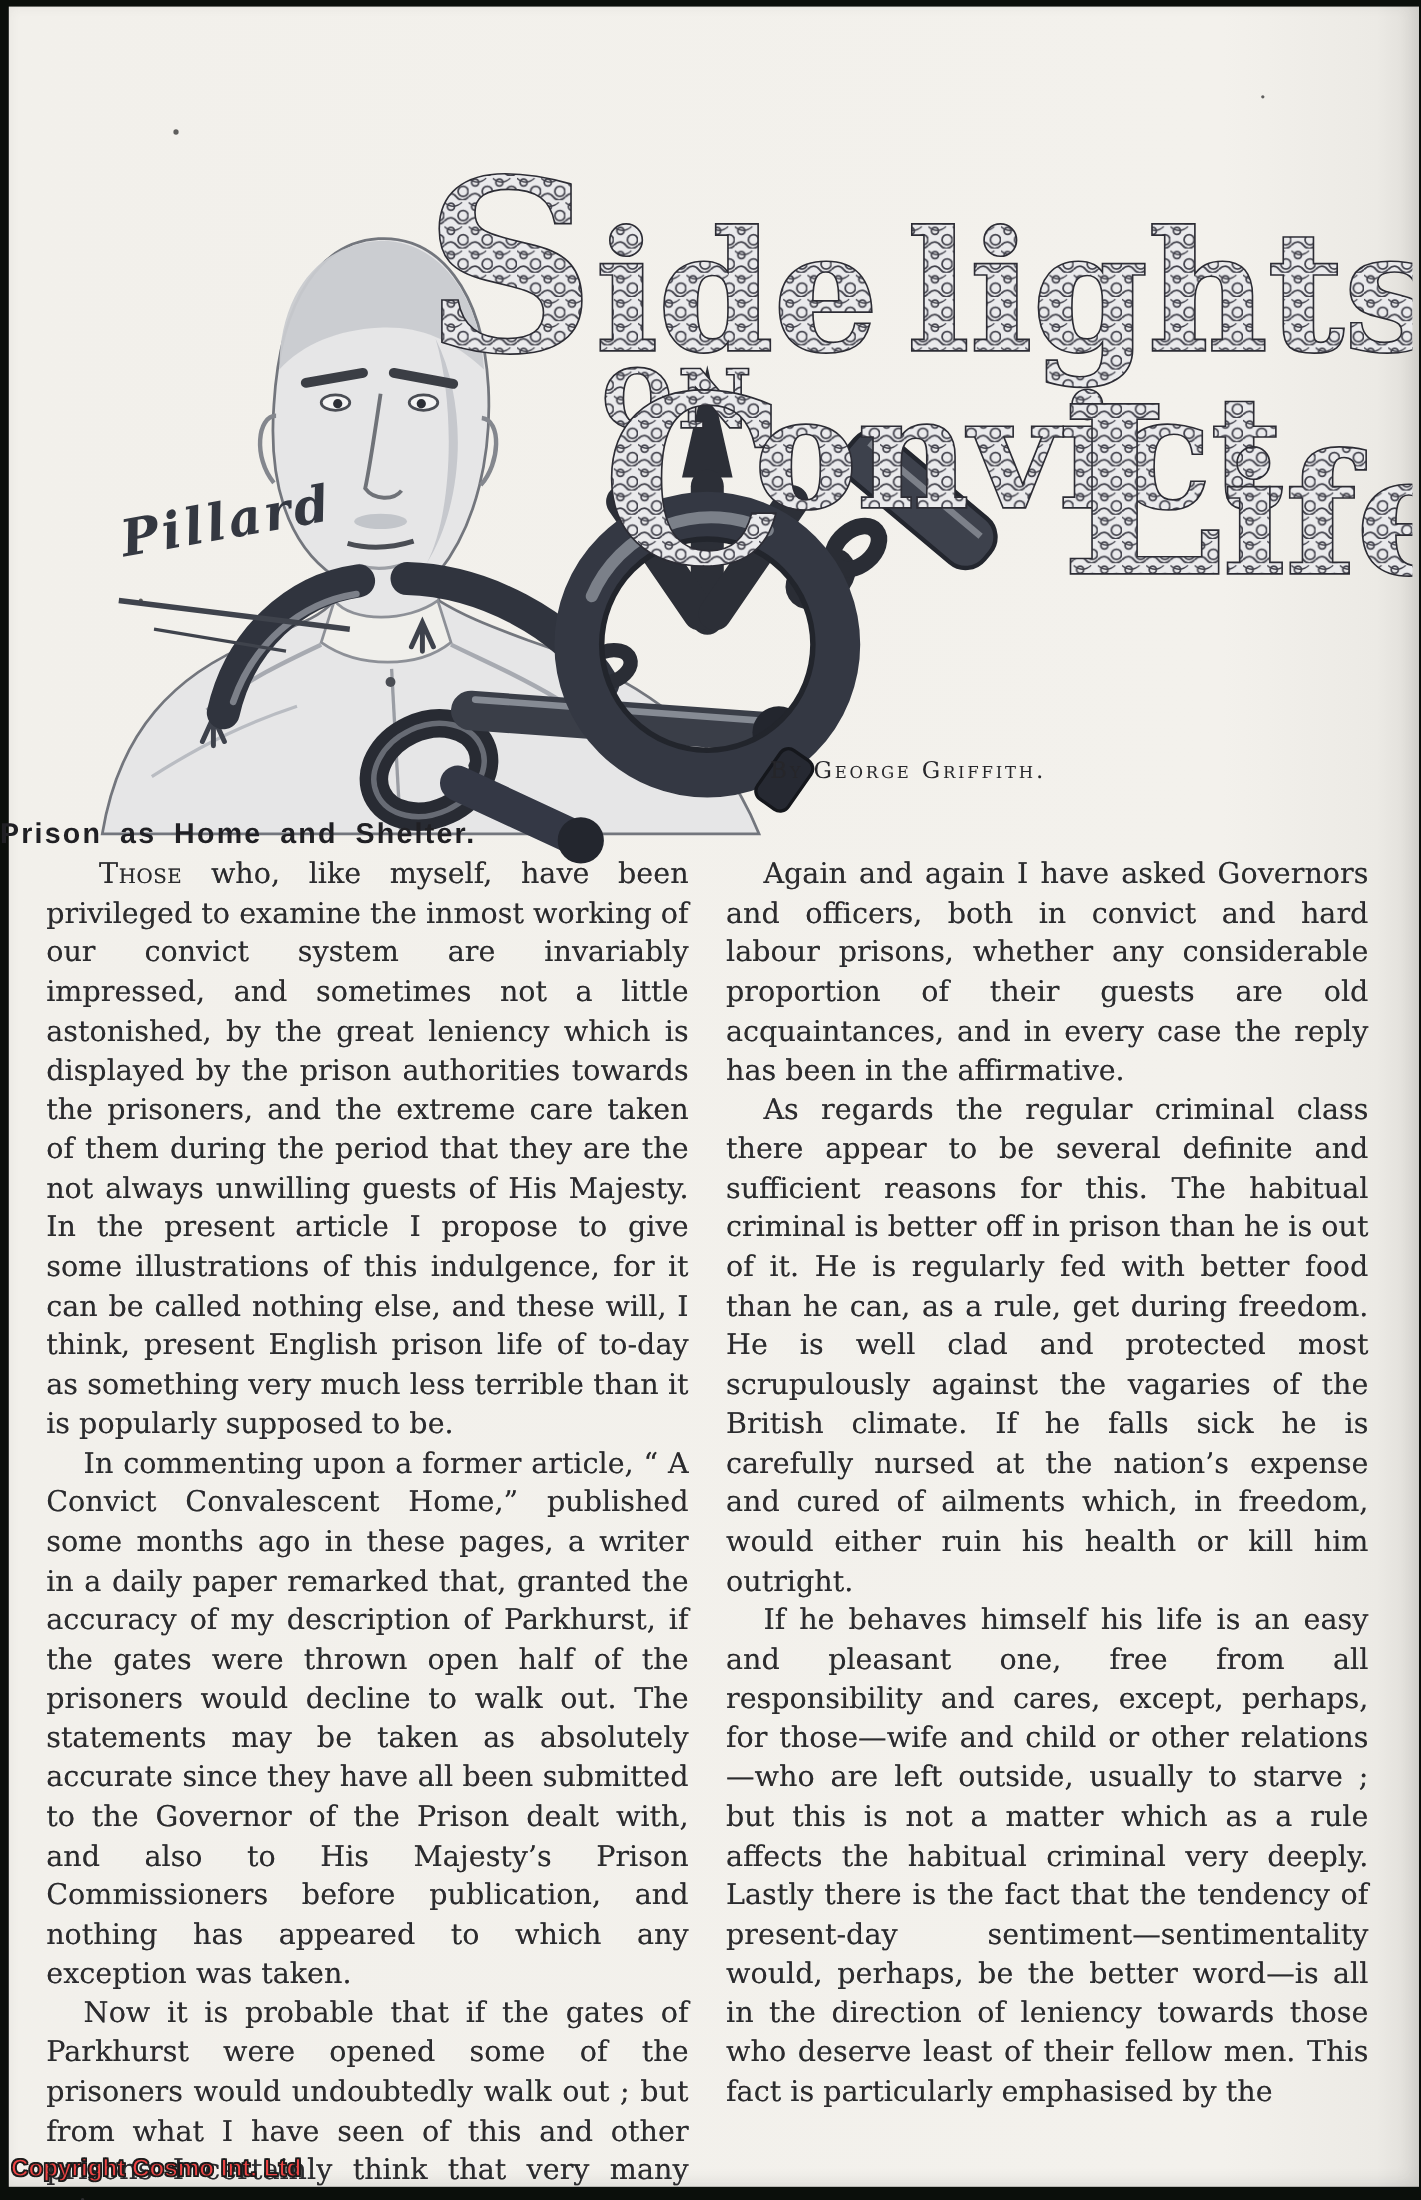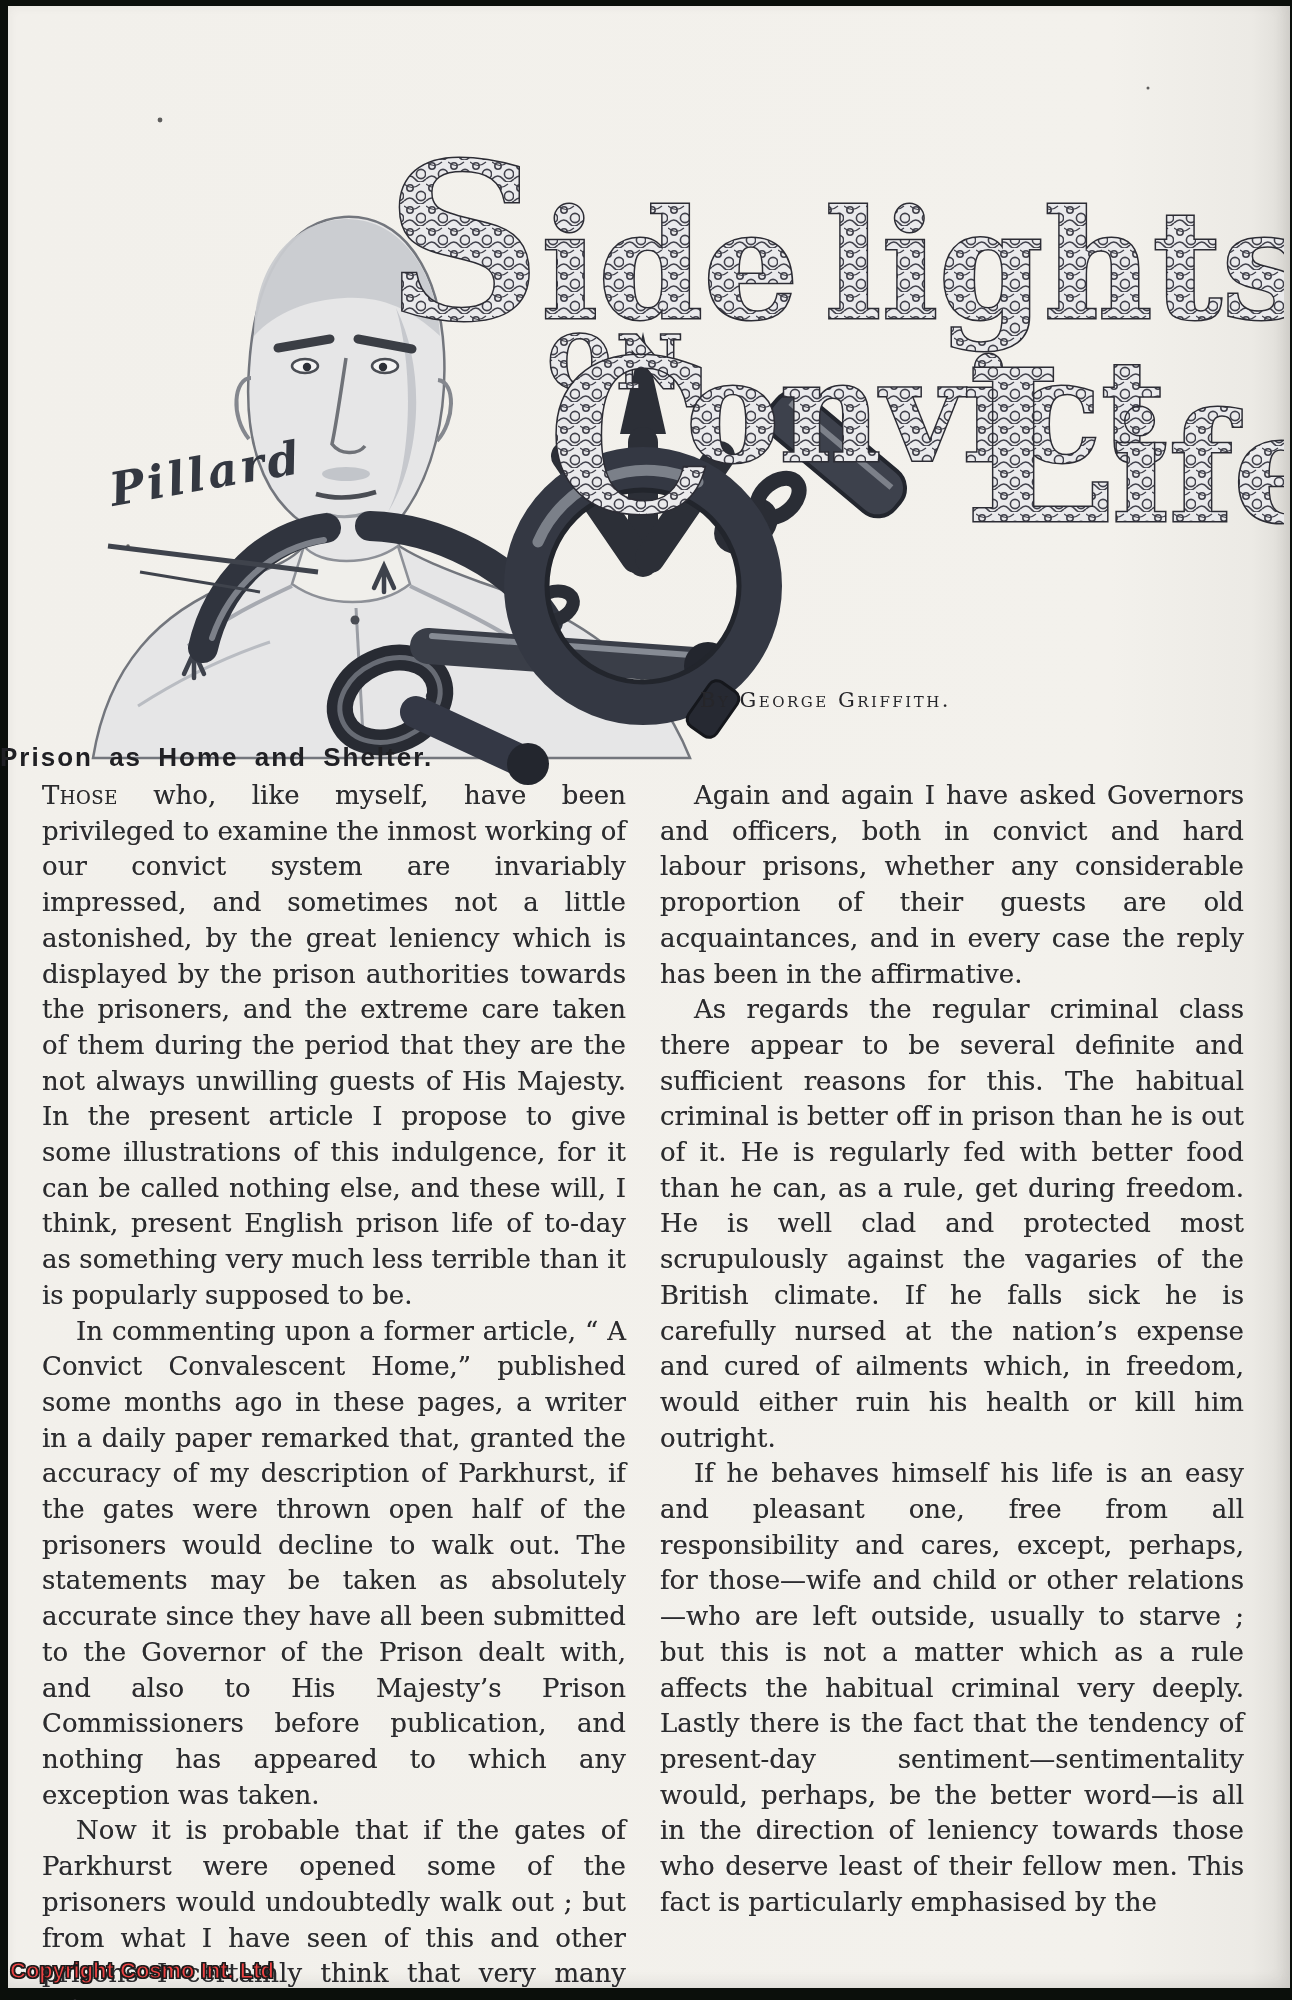--- a/index.html
+++ b/index.html
@@ -15,21 +15,21 @@
   .section-heading{position:absolute;left:0;right:0;top:742px;z-index:2;text-align:left;
           font-family:"Liberation Sans",sans-serif;font-weight:bold;
           font-size:26px;letter-spacing:2px;word-spacing:7px;color:#202024;}
   .col{position:absolute;top:778px;width:584px;z-index:2;text-align:justify;
        font-family:"DejaVu Serif",serif;font-size:26px;line-height:35.7px;color:#2b2b2e;
        text-shadow:0 0 .4px rgba(40,40,40,.55);hyphens:none;}
   .col.left{left:42px;}
   .col.right{left:660px;}
   .col p{margin:0;text-indent:34px;}
   .col p.noindent{text-indent:0;}
-  .lead{font-variant:small-caps;letter-spacing:.5px;}
+  .lead{font-variant:small-caps;letter-spacing:.5px;margin-left:48px;}
   .watermark{position:absolute;left:10px;top:1958px;z-index:3;
       font-family:"Liberation Sans",sans-serif;font-weight:bold;font-size:22px;
       color:#ef4444;-webkit-text-stroke:1.2px #1b1b1b;
       text-shadow:1px 1px 0 #1b1b1b,-1px -1px 0 #1b1b1b,1px -1px 0 #1b1b1b,-1px 1px 0 #1b1b1b;}
 </style>
 </head>
 <body>
 
 <div class="page">
   <div class="paper"></div>

